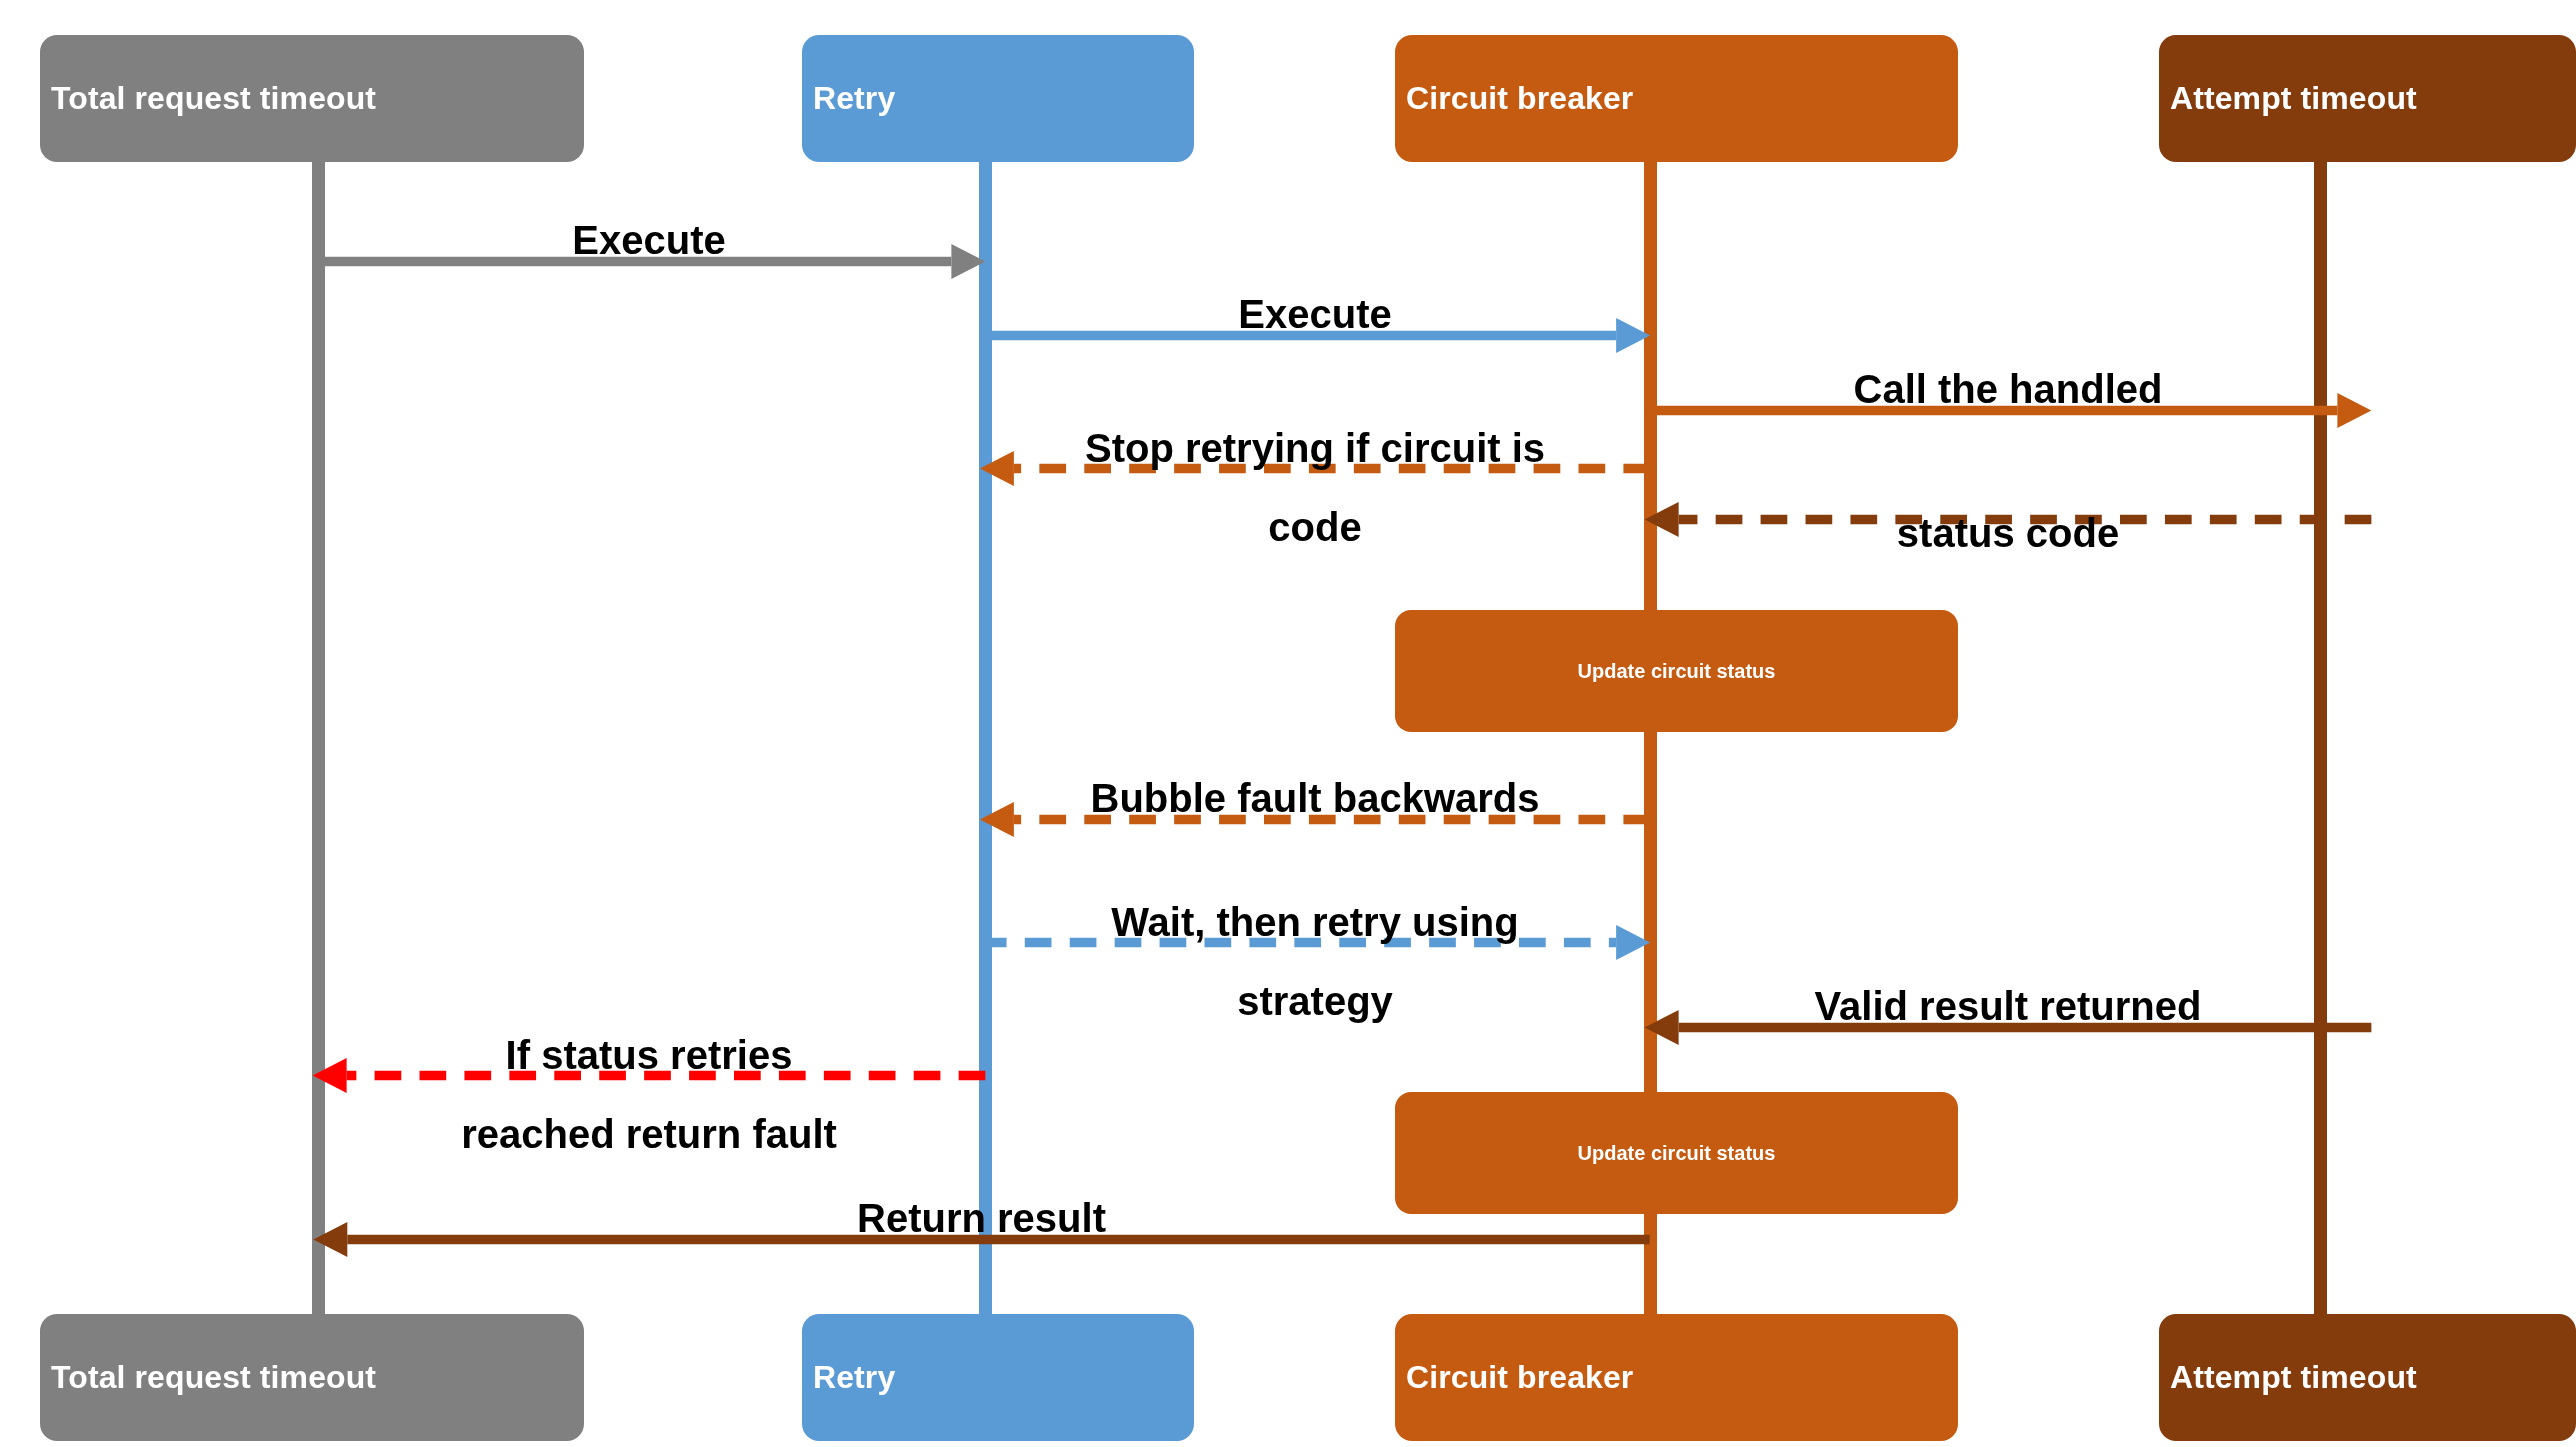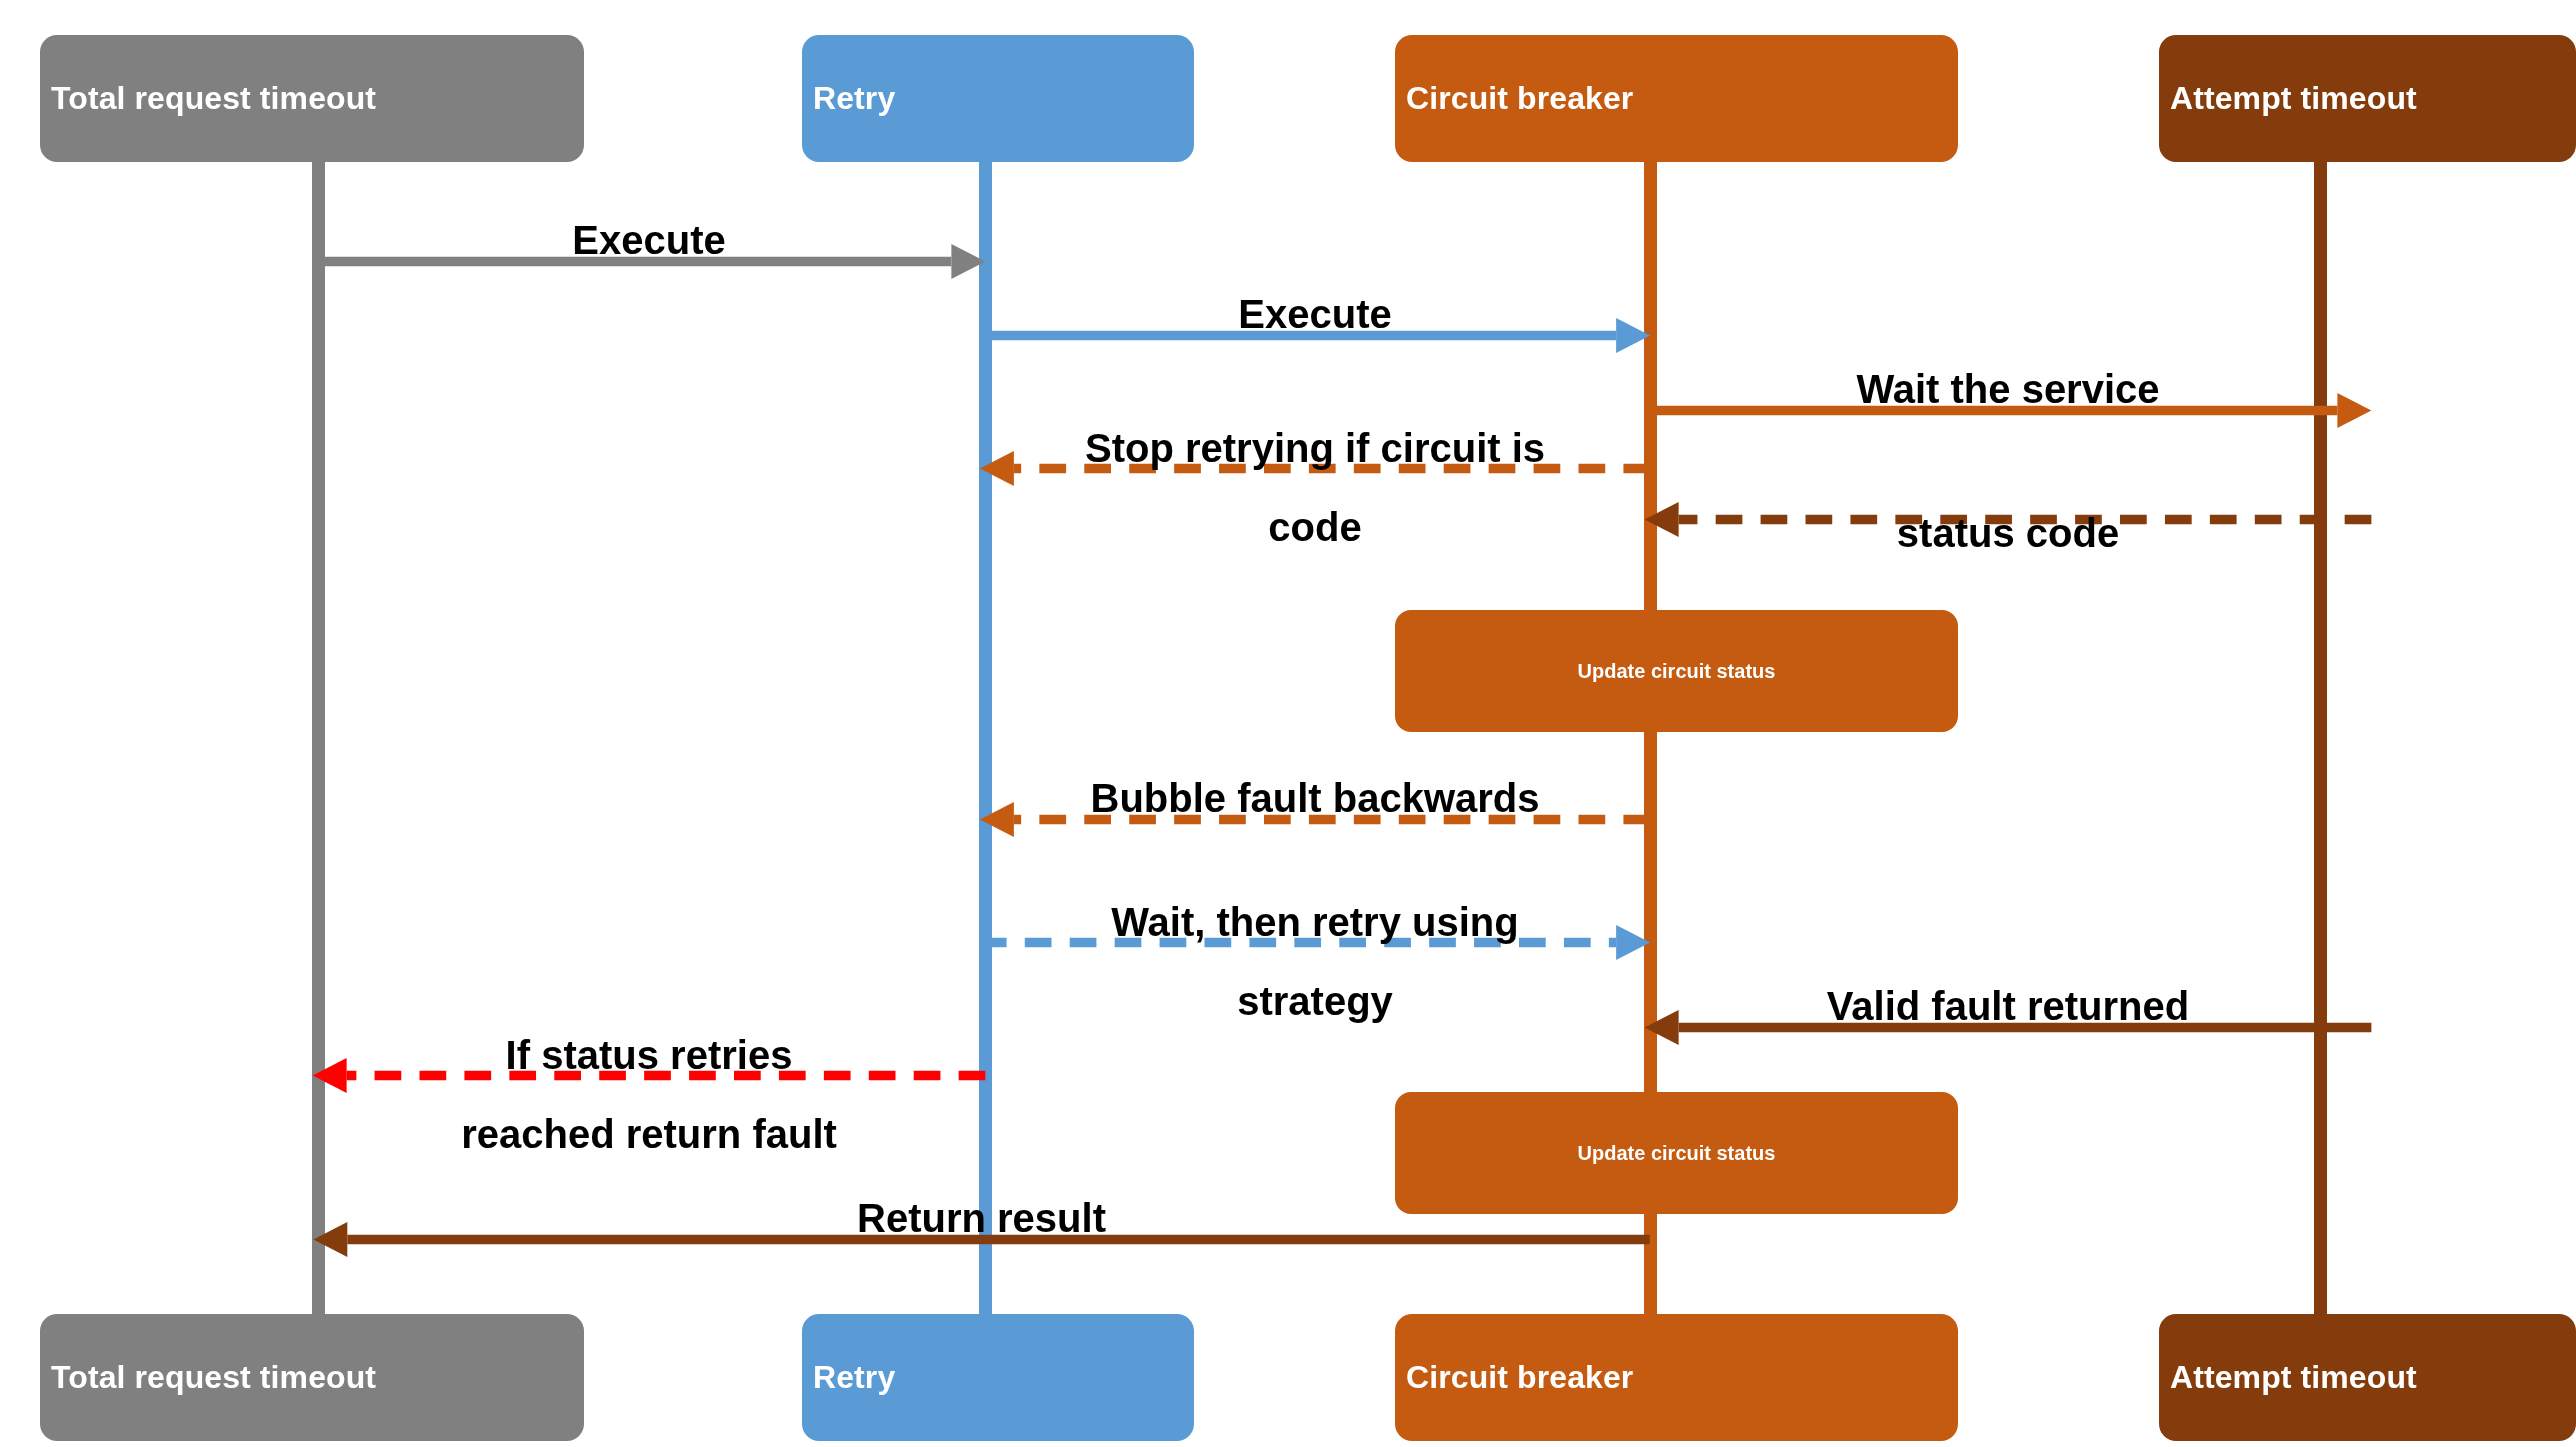--- a/index.html
+++ b/index.html
@@ -127,21 +127,21 @@
           <line x1="0" y1="70" x2="1048" y2="70" stroke="#5B9BD5" stroke-width="16"></line>
           <polygon points="1104,70 1048,41 1048,99" fill="#5B9BD5"></polygon>
         </svg>
         <div class="msg-label t-msg" style="left: 0px; width: 672px; top: -1.2px;">Execute</div>
       </div>
       <div class="message" style="left: 1644px; top: 368px; width: 728px; height: 85px;">
         <svg class="msg-line" width="728" height="85" viewBox="0 0 1197 140">
           <line x1="0" y1="70" x2="1141" y2="70" stroke="#C55A11" stroke-width="16"></line>
           <polygon points="1197,70 1141,41 1141,99" fill="#C55A11"></polygon>
         </svg>
-        <div class="msg-label t-msg" style="left: 0px; width: 728px; top: -1.2px;">Wait the service</div>
+        <div class="msg-label t-msg" style="left: 0px; width: 728px; top: -1.2px;">Call the handled</div>
       </div>
       <div class="message" style="left: 979px; top: 426px; width: 672px; height: 85px;">
         <svg class="msg-line" width="672" height="85" viewBox="0 0 1104 140">
           <line x1="1104" y1="70" x2="56" y2="70" stroke="#C55A11" stroke-width="16" stroke-dasharray="44 30"></line>
           <polygon points="0,70 56,41 56,99" fill="#C55A11"></polygon>
         </svg>
         <div class="msg-label t-msg" style="left: 0px; width: 672px; top: 0px;"><div>Stop retrying if circuit is</div><div style="margin-top: 34px;">code</div></div>
       </div>
       <div class="message" style="left: 1644px; top: 477px; width: 728px; height: 85px;">
         <svg class="msg-line" width="728" height="85" viewBox="0 0 1197 140">
@@ -162,21 +162,21 @@
           <line x1="0" y1="70" x2="1048" y2="70" stroke="#5B9BD5" stroke-width="16" stroke-dasharray="44 30"></line>
           <polygon points="1104,70 1048,41 1048,99" fill="#5B9BD5"></polygon>
         </svg>
         <div class="msg-label t-msg" style="left: 0px; width: 672px; top: 0px;"><div>Wait, then retry using</div><div style="margin-top: 34px;">strategy</div></div>
       </div>
       <div class="message" style="left: 1644px; top: 985px; width: 728px; height: 85px;">
         <svg class="msg-line" width="728" height="85" viewBox="0 0 1197 140">
           <line x1="1197" y1="70" x2="56" y2="70" stroke="#843C0C" stroke-width="16"></line>
           <polygon points="0,70 56,41 56,99" fill="#843C0C"></polygon>
         </svg>
-        <div class="msg-label t-msg" style="left: 0px; width: 728px; top: -1.2px;">Valid fault returned</div>
+        <div class="msg-label t-msg" style="left: 0px; width: 728px; top: -1.2px;">Valid result returned</div>
       </div>
       <div class="message" style="left: 312px; top: 1033px; width: 674px; height: 85px;">
         <svg class="msg-line" width="674" height="85" viewBox="0 0 1108 140">
           <line x1="1108" y1="70" x2="56" y2="70" stroke="#FF0000" stroke-width="16" stroke-dasharray="44 30"></line>
           <polygon points="0,70 56,41 56,99" fill="#FF0000"></polygon>
         </svg>
         <div class="msg-label t-msg" style="left: 0px; width: 674px; top: 0px;"><div>If status retries</div><div style="margin-top: 34px;">reached return fault</div></div>
       </div>
       <div class="message" style="left: 312px; top: 1197px; width: 1339px; height: 85px;">
         <svg class="msg-line" width="1339" height="85" viewBox="0 0 2201 140">

